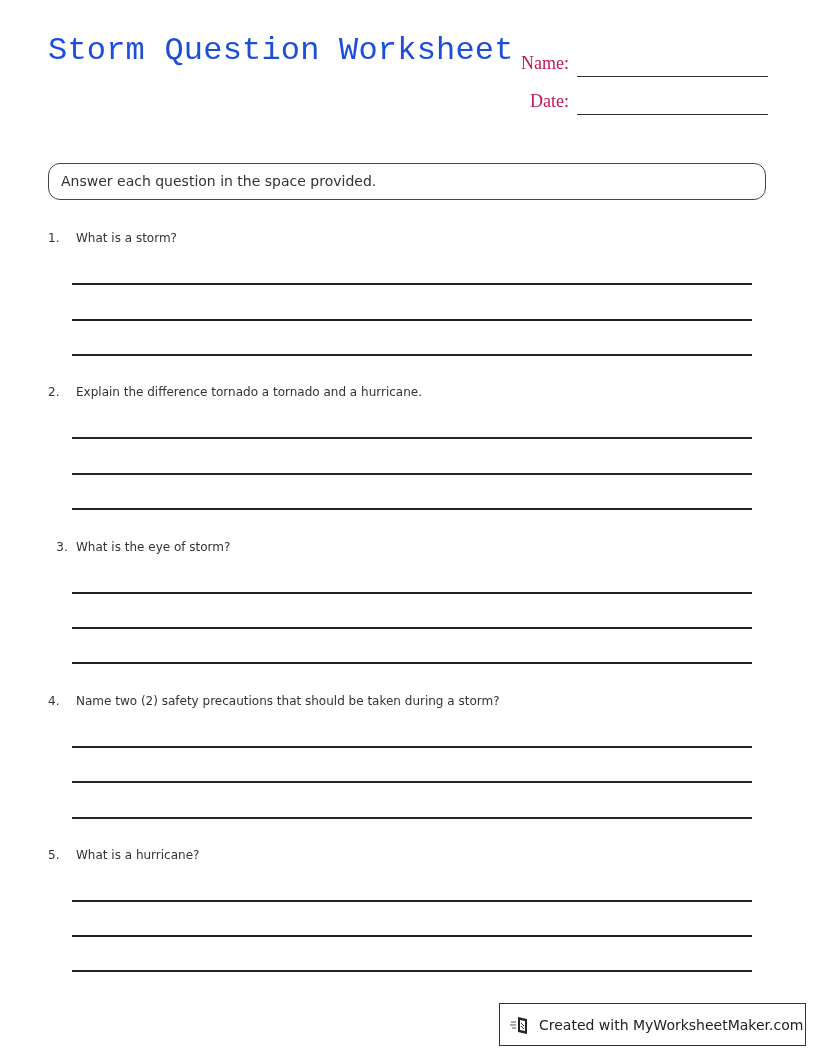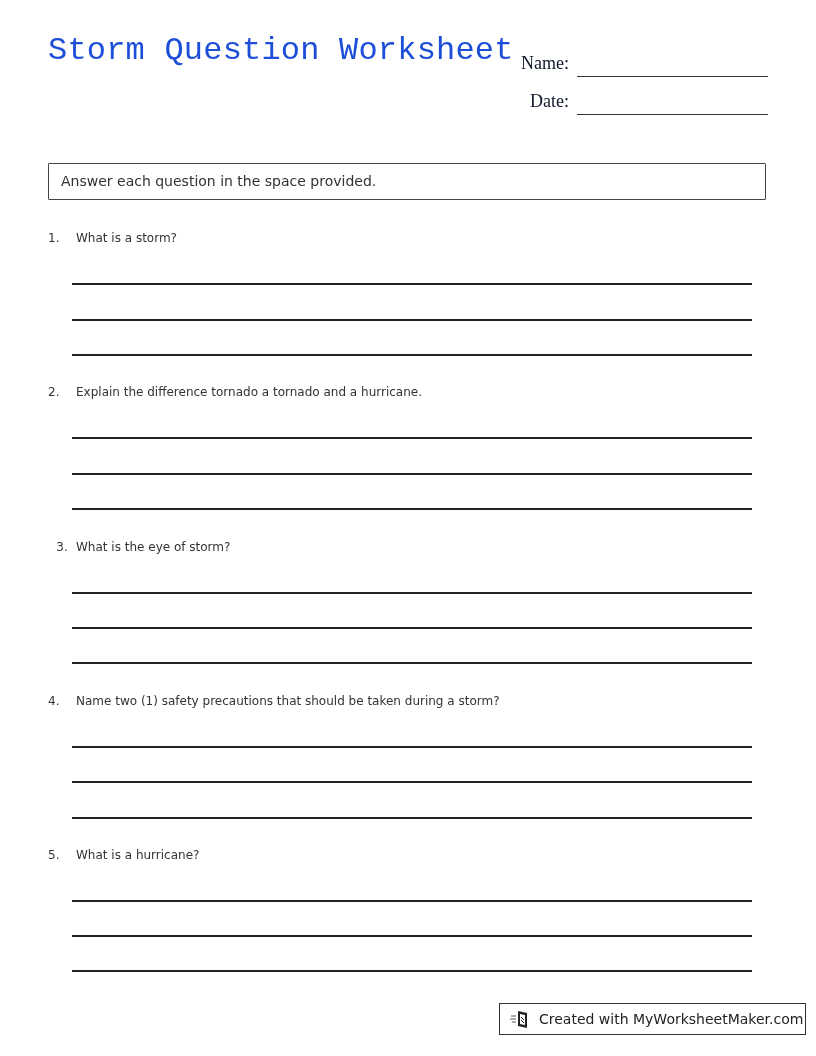--- a/index.html
+++ b/index.html
@@ -1,25 +1,25 @@
 <!DOCTYPE html>
 <html><head>
   <meta charset="utf-8">
   <style>
     html, body { margin: 0; padding: 0; background: #ffffff; }
     body { width: 816px; height: 1056px; position: relative; overflow: hidden; font-family: "DejaVu Sans", sans-serif; color: #222; }
     .title { position: absolute; left: 48px; top: 32px; font-size: 32px; font-weight: normal; color: #1d4ed8; letter-spacing: 0.2px; font-family: Liberation Mono, monospace; }
-    .field-label { position: absolute; font-family: "Liberation Serif", serif; font-size: 18px; color: #0f172a; text-align: right; width: 80px; }
+    .field-label { position: absolute; font-family: "Liberation Serif", serif; font-size: 18px; color: #be185d; text-align: right; width: 80px; }
     .field-line { position: absolute; height: 0; border-bottom: 1.3px solid #333; }
-    .instructions { position: absolute; left: 48px; top: 163px; width: 718px; height: 37px; border: 1.3px solid #444; border-radius: 1px; box-sizing: border-box; }
+    .instructions { position: absolute; left: 48px; top: 163px; width: 718px; height: 37px; border: 1.3px solid #444; border-radius: 12px; box-sizing: border-box; }
     .instructions span { position: absolute; left: 12px; top: 9px; font-size: 14px; color: #333; }
     .question { position: absolute; left: 48px; font-size: 12px; color: #333; }
     .q-num { display: inline-block; width: 28px; }
     .answer-line { position: absolute; left: 72px; width: 680px; height: 2px; background: #222; }
-    .footer { position: absolute; left: 499px; top: 1003px; width: 307px; height: 32px; border: 1.3px solid #333; box-sizing: border-box; display: flex; align-items: center; }
+    .footer { position: absolute; left: 499px; top: 1003px; width: 307px; height: 43px; border: 1.3px solid #333; box-sizing: border-box; display: flex; align-items: center; }
     .footer-icon { margin-left: 10px; width: 22px; height: 22px; }
     .footer-text { margin-left: 7px; font-size: 14px; color: #222; }
   </style>
 </head>
 <body>
 
 <div>
 
   <div class="title">Storm Question Worksheet</div>
 
@@ -48,21 +48,21 @@
   <div class="answer-line" style="top:508px;"></div>
 
   <div class="question" style="top:540px;text-align:center;">
     <span class="q-num">3.</span><span>What is the eye of storm?</span>
   </div>
   <div class="answer-line" style="top:592px;"></div>
   <div class="answer-line" style="top:627px;"></div>
   <div class="answer-line" style="top:662px;"></div>
 
   <div class="question" style="top:694px;">
-    <span class="q-num">4.</span><span>Name two (1) safety precautions that should be taken during a storm?</span>
+    <span class="q-num">4.</span><span>Name two (2) safety precautions that should be taken during a storm?</span>
   </div>
   <div class="answer-line" style="top:746px;"></div>
   <div class="answer-line" style="top:781px;"></div>
   <div class="answer-line" style="top:817px;"></div>
 
   <div class="question" style="top:848px;">
     <span class="q-num">5.</span><span>What is a hurricane?</span>
   </div>
   <div class="answer-line" style="top:900px;"></div>
   <div class="answer-line" style="top:935px;"></div>

